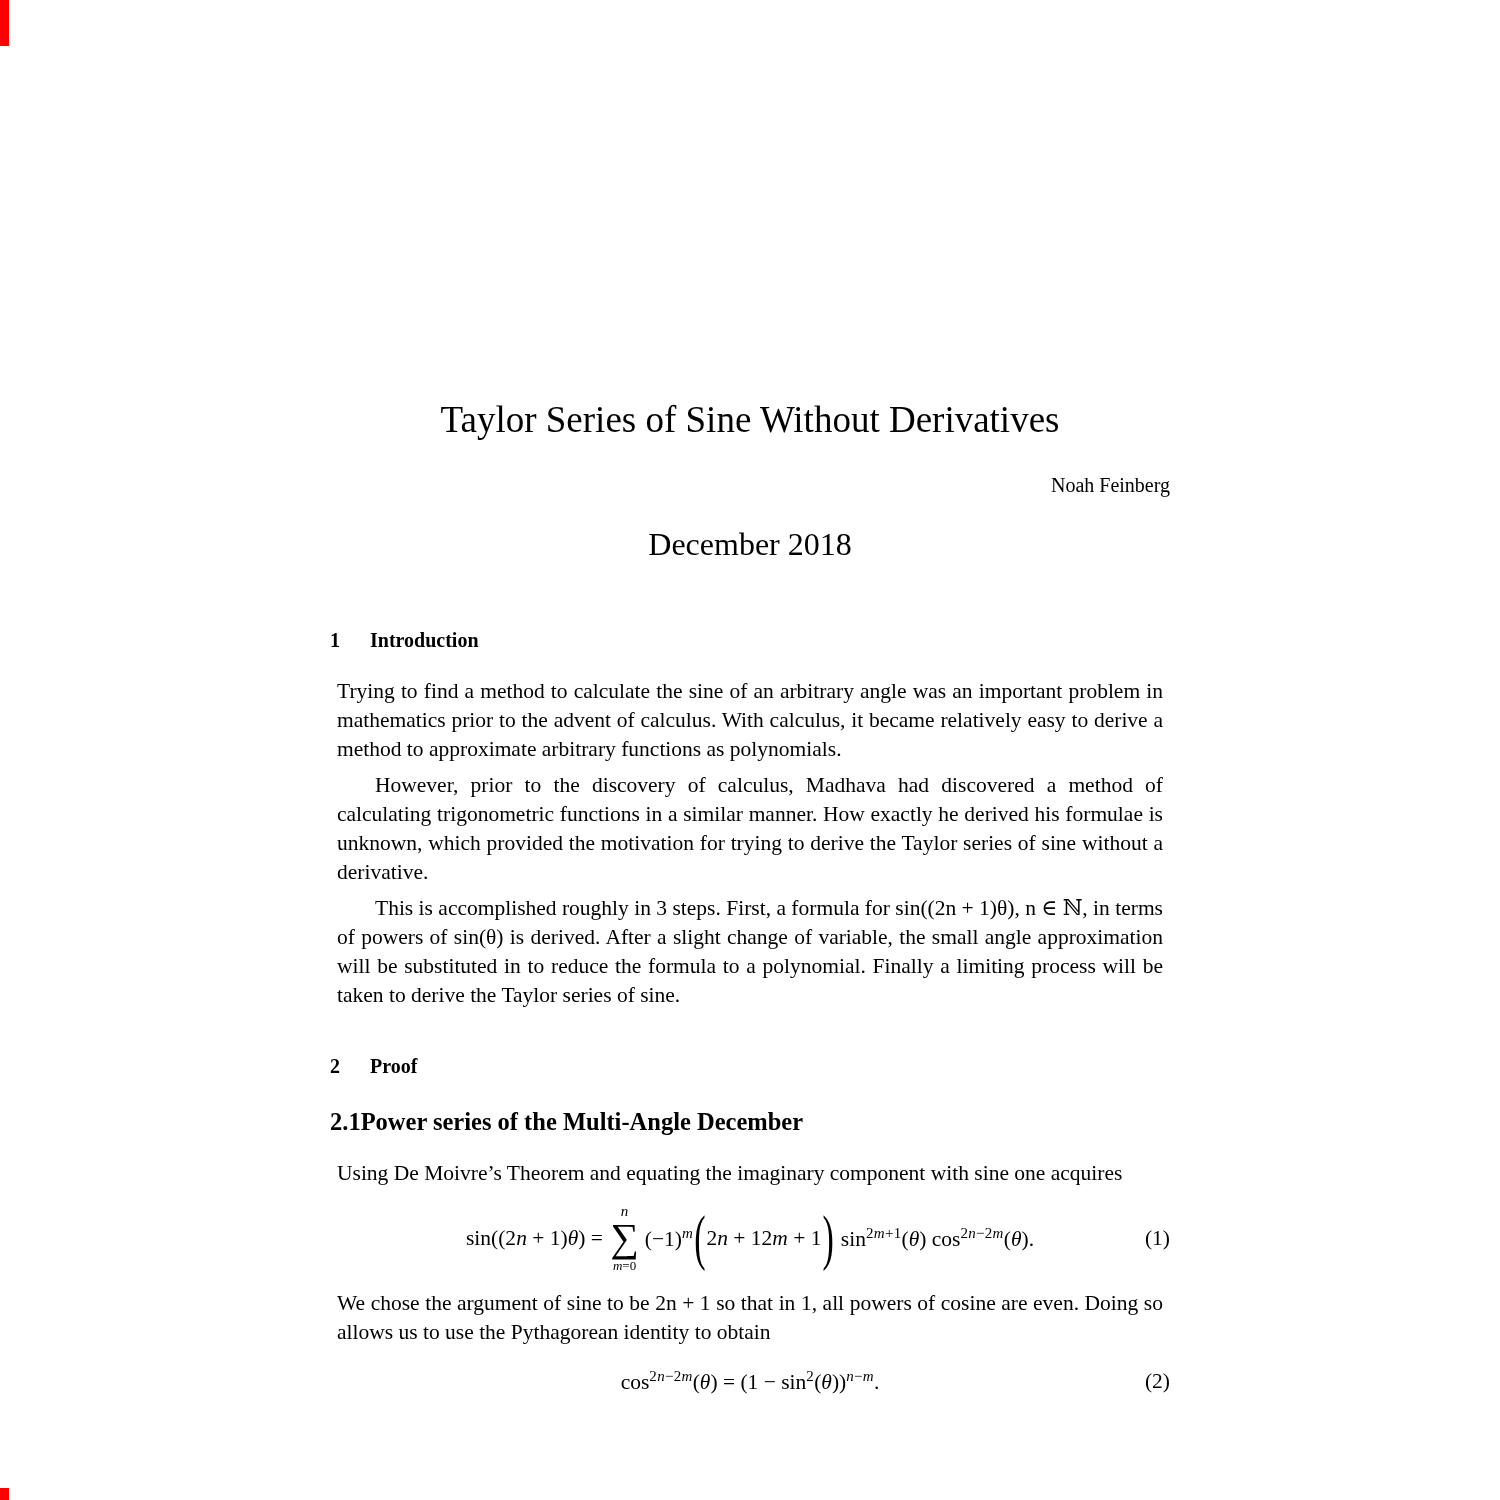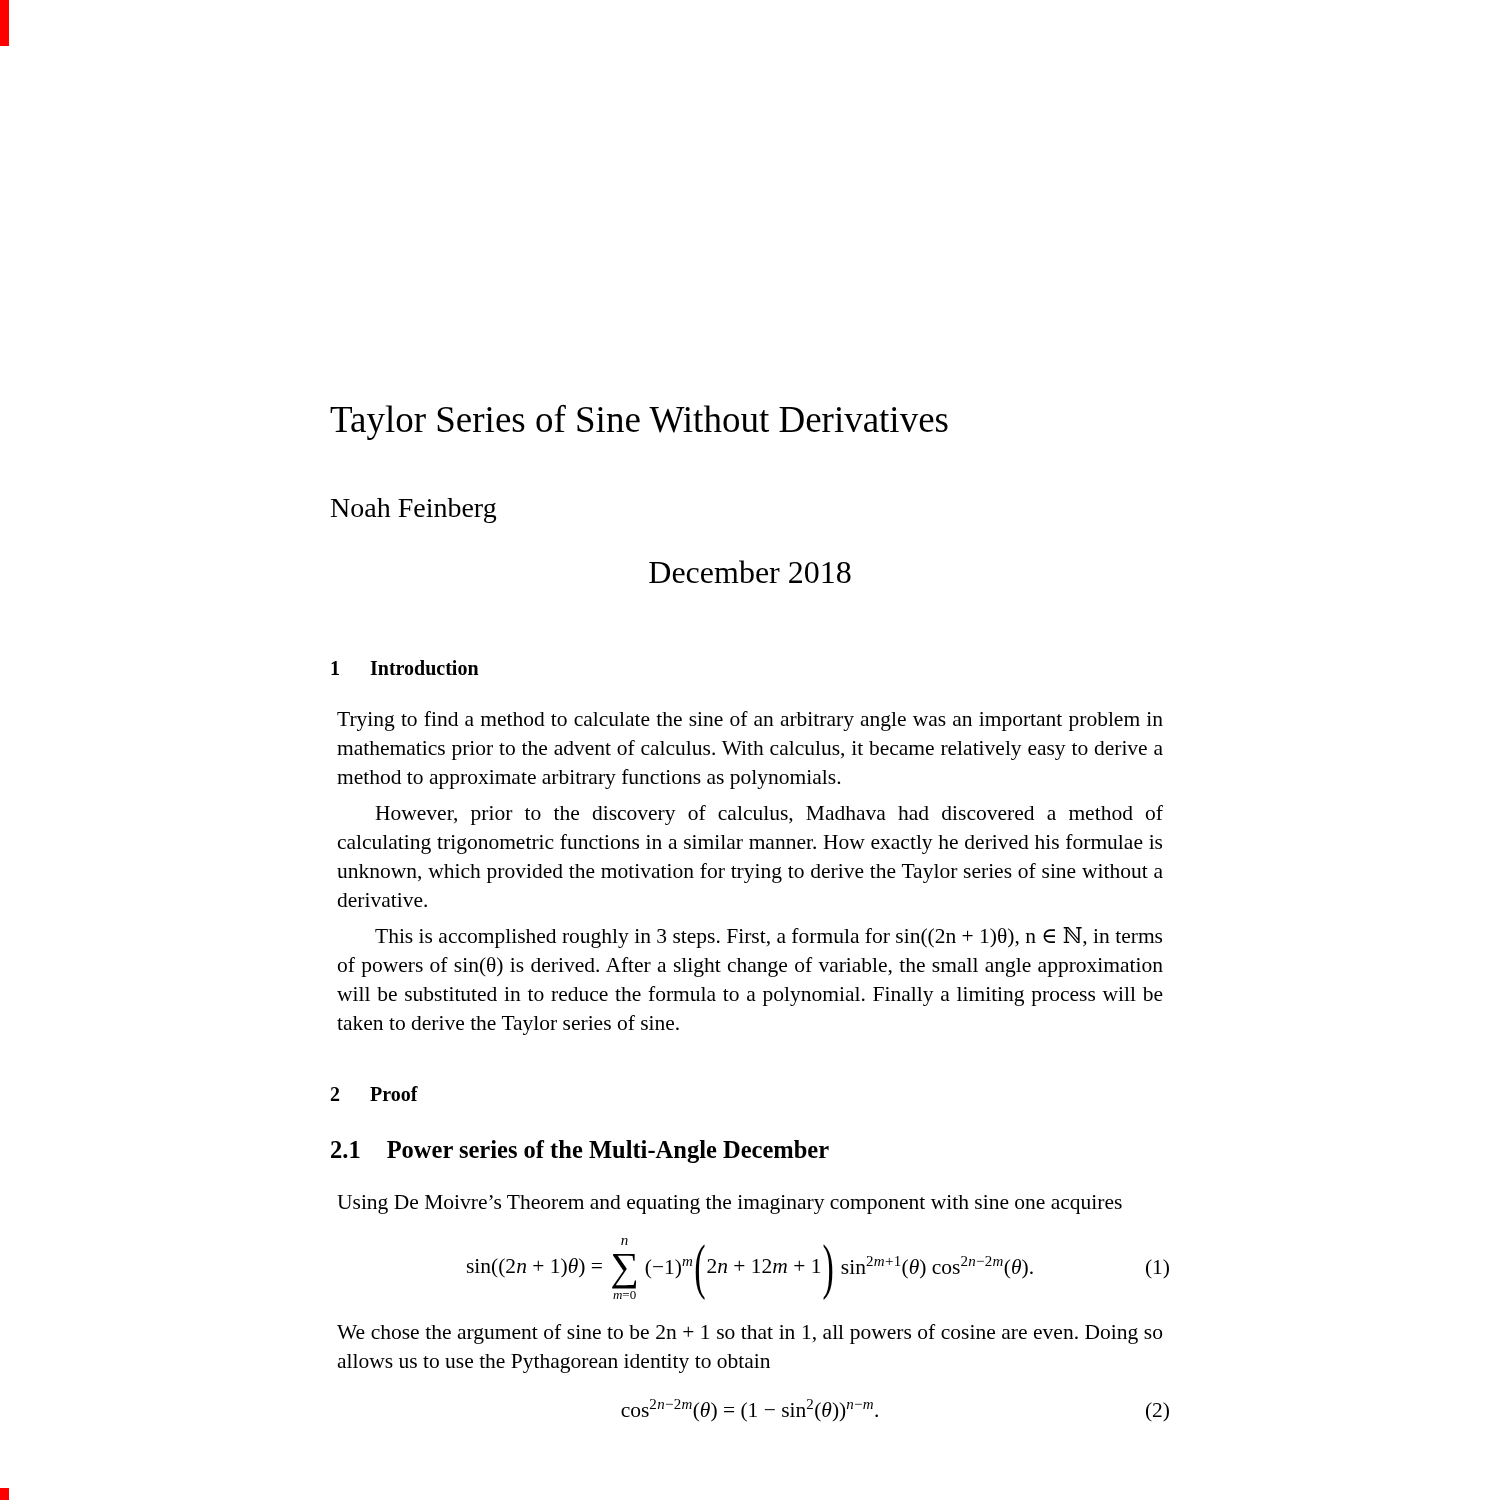--- a/index.html
+++ b/index.html
@@ -18,41 +18,41 @@
   .content {
     position: absolute;
     left: 330px;
     top: 0;
     width: 840px;
   }
   .title {
     margin: 396px 0 0 0;
     font-size: 37px;
     font-weight: 400;
-    text-align: left;
+    text-align: center;
     line-height: 1.3;
   }
-  .author { margin-top: 46px; font-size: 28px; text-align: left; line-height: 1.3; }
+  .author { margin-top: 28px; font-size: 20px; text-align: right; line-height: 1.3; }
   .date   { margin-top: 26px; font-size: 32px; text-align: center; line-height: 1.3; }
 
   .sec {
     margin: 62px 0 0 0;
     font-size: 20px;
     font-weight: 700;
     line-height: 1.25;
   }
   .sec .secnum { margin-right: 30px; }
   .sec2 { margin-top: 44px; }
   .subsec {
     margin: 28px 0 0 0;
     font-size: 24.5px;
     font-weight: 700;
     line-height: 1.25;
   }
-  .subsec .secnum { margin-right: 26px; }
+  .subsec .secnum { }
 
   p.body {
     margin: 7px;
     font-size: 21.5px;
     line-height: 29px;
     text-align: justify;
   }
   p.first { margin-top: 24px; }
   p.after-sub { margin-top: 22px; }
   p.mid { margin-top: 8px; }

